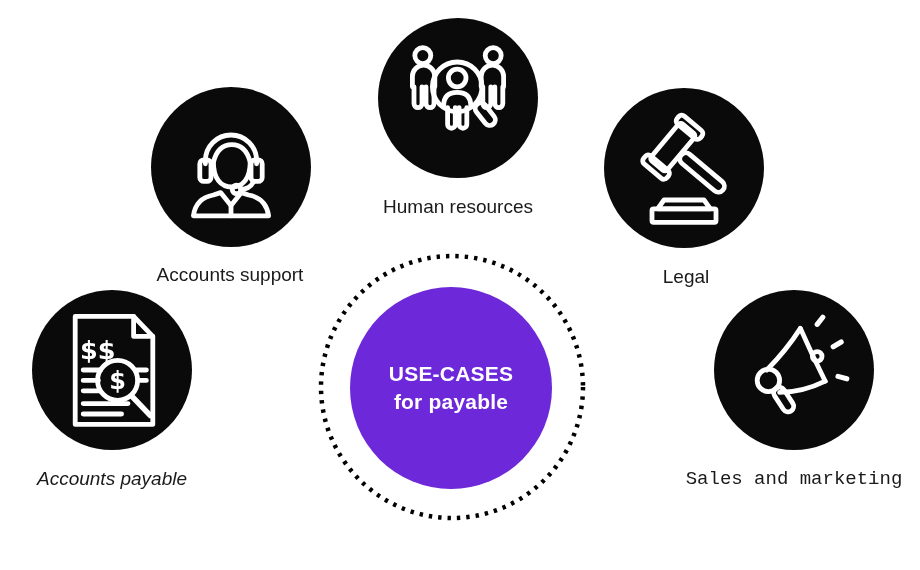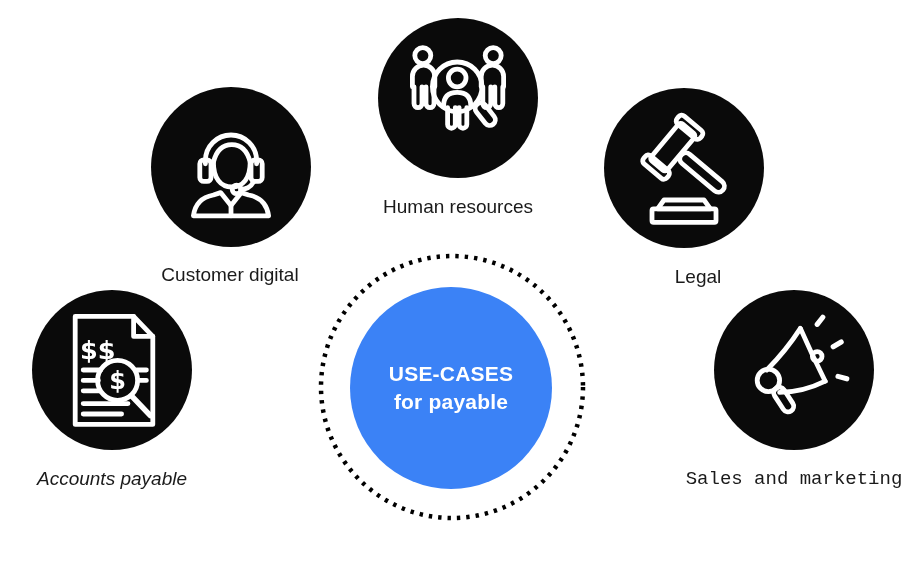--- a/index.html
+++ b/index.html
@@ -12,21 +12,21 @@
     background:#0a0a0a;display:flex;align-items:center;justify-content:center;
   }
   .node-circle svg{width:160px;height:160px;display:block;}
   .node-label{
     position:absolute;transform:translateX(-50%);white-space:nowrap;
     font-size:19px;color:#1a1a1a;line-height:22px;
   }
   .ring{position:absolute;left:307px;top:242px;}
   .center-circle{
     position:absolute;left:350px;top:287px;width:202px;height:202px;
-    border-radius:50%;background:#3b82f6;
+    border-radius:50%;background:#6d28d9;
     display:flex;align-items:center;justify-content:center;text-align:center;
   }
   .center-title{
     color:#ffffff;font-weight:700;font-size:21px;line-height:28.5px;letter-spacing:.2px;
   }
   .icon-stroke{stroke:#ffffff;fill:none;stroke-width:3;stroke-linecap:round;stroke-linejoin:round;}
   .icon-fill-text{fill:#ffffff;stroke:none;font-family:"DejaVu Sans",sans-serif;font-weight:700;}
 </style>
 </head>
 <body>
@@ -80,39 +80,39 @@
         <rect x="62.5" y="45.5" width="7" height="13.5" rx="2.5"></rect>
         <path d="M39 47 c0 10 4.5 15.5 11.5 15.5 c7 0 11.5 -5.5 11.5 -15.5"></path>
         <path d="M39 47 c2 -8 6 -11 11.5 -11 c5.5 0 9.5 3 11.5 11"></path>
         <path d="M64 59.5 q-2.5 4.5 -8 4.5"></path>
         <circle cx="53.5" cy="64" r="2.7"></circle>
         <path d="M26.5 80.5 q1.5 -11 12.5 -13 l4.5 -1.5 l6.5 8 l6.5 -8 l4.5 1.5 q11 2 12.5 13 z"></path>
         <path d="M50 74 v6.5"></path>
       </g>
     </svg>
   </div>
-  <div class="node-label" style="left:230px;top:264px;">Customer digital</div>
+  <div class="node-label" style="left:230px;top:264px;">Accounts support</div>
 
   <div class="node-circle" style="left:604px;top:88px;">
     <svg viewBox="0 0 100 100">
       <g class="icon-stroke">
         <g transform="rotate(-50 43 37)">
           <rect x="28" y="30.5" width="30" height="13" rx="2"></rect>
           <rect x="23.5" y="27.5" width="6.5" height="19" rx="2.5"></rect>
           <rect x="56" y="27.5" width="6.5" height="19" rx="2.5"></rect>
         </g>
         <g transform="rotate(40 50 43)">
           <rect x="48" y="39.5" width="34" height="7.5" rx="3.75"></rect>
         </g>
         <path d="M33.5 75.5 l4 -5.5 h25 l4 5.5 z"></path>
         <rect x="30" y="75.5" width="40" height="8.5" rx="1"></rect>
       </g>
     </svg>
   </div>
-  <div class="node-label" style="left:686px;top:266px;margin-left:12px;">Legal</div>
+  <div class="node-label" style="left:686px;top:266px;">Legal</div>
 
   <div class="node-circle" style="left:32px;top:290px;">
     <svg viewBox="0 0 100 100">
       <g class="icon-stroke">
         <path d="M27 16.5 h36.5 l12 12.5 v55 h-48.5 z"></path>
         <path d="M63.5 16.5 v12.5 h12"></path>
         <path d="M32 50 h11 M32 56.5 h9.5 M32 63 h10"></path>
         <path d="M65.5 50 h6 M67 56.5 h4.5"></path>
         <path d="M32 71 h28 M32 77.5 h24"></path>
         <circle cx="53.5" cy="56.5" r="12.5"></circle>

